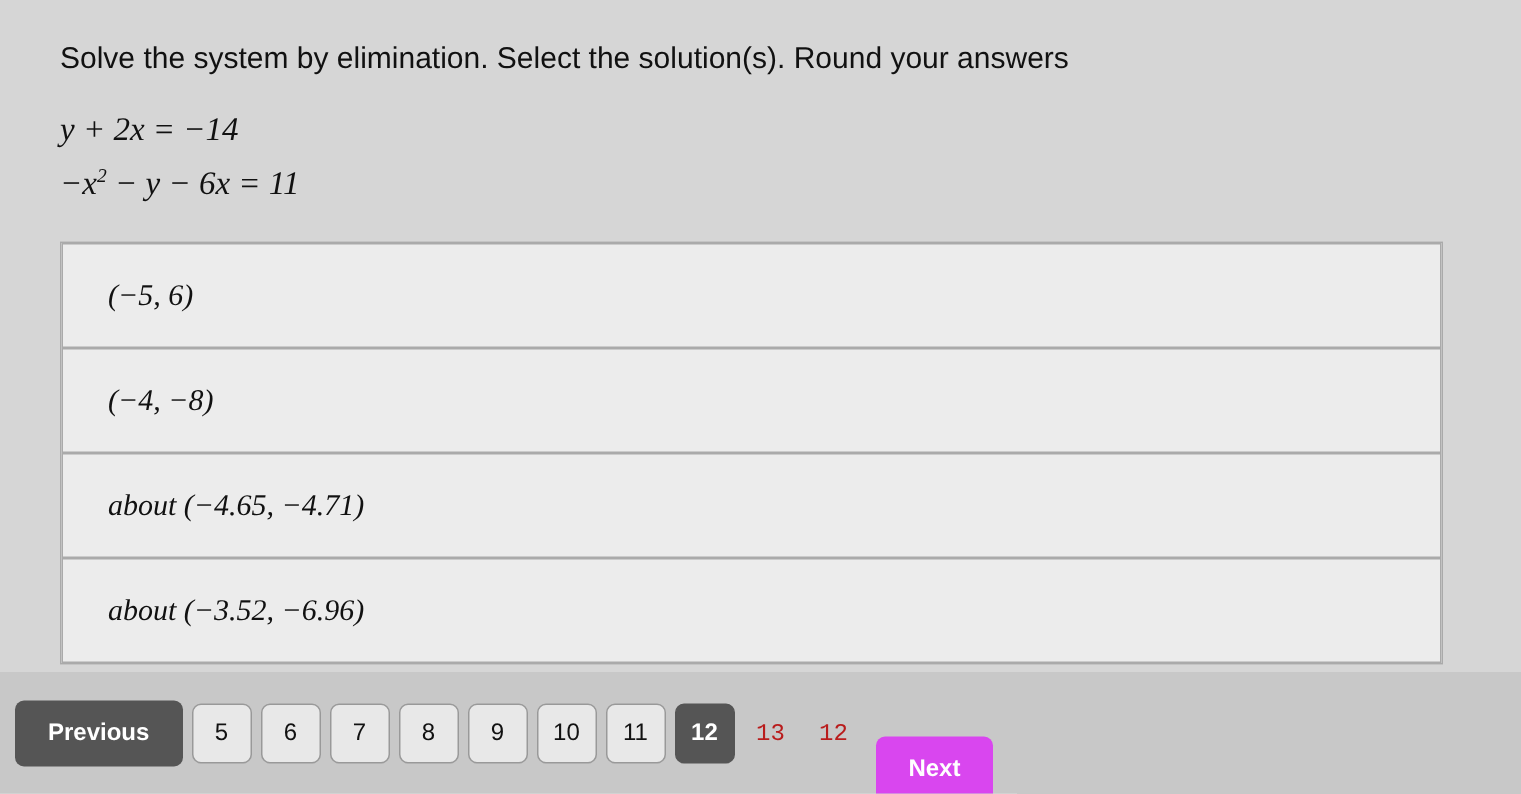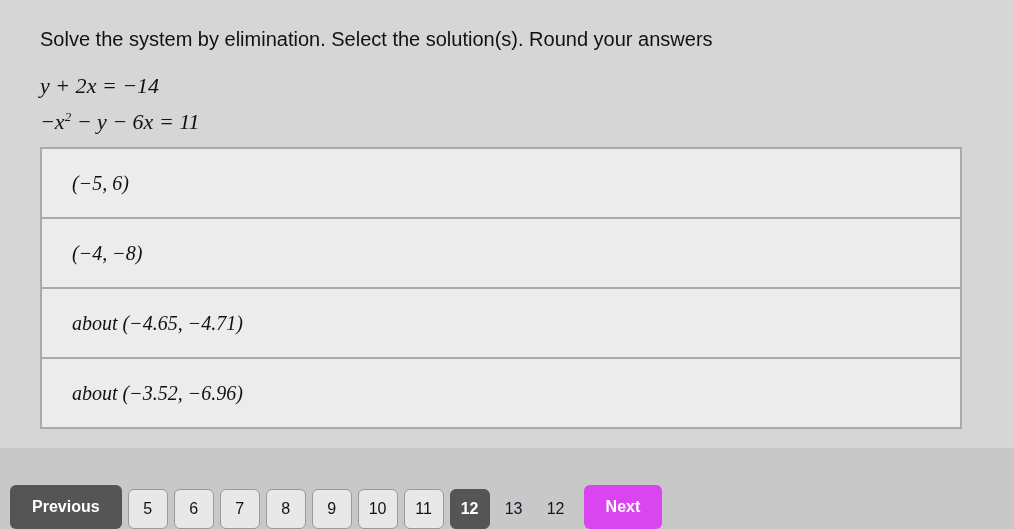--- a/index.html
+++ b/index.html
@@ -27,21 +27,21 @@
 
     .equation {
       font-size: 22px;
       color: #111;
       margin-bottom: 10px;
       font-family: Georgia, serif;
       font-style: italic;
     }
 
     .equation-block {
-      margin-bottom: 12px;
+      margin-bottom: 26px;
     }
 
     .choices-grid {
       display: grid;
       grid-template-columns: 1fr;
       gap: 0;
       border: 1px solid #aaa;
       margin-top: 10px;
       background: #e8e8e8;
     }
@@ -61,21 +61,21 @@
     }
 
     .bottom-nav {
       position: absolute;
       bottom: 0;
       left: 0;
       right: 0;
       height: 81px;
       background: #c8c8c8;
       display: flex;
-      align-items: flex-end;
+      align-items: center;
       padding: 0 10px;
       gap: 6px;
     }
 
     .nav-btn-prev {
       background: #555;
       color: #fff;
       border: none;
       border-radius: 6px;
       padding: 10px 22px;
@@ -105,22 +105,22 @@
       background: #555;
       color: #fff;
       border-color: #555;
       font-weight: bold;
     }
 
     .page-num-plain {
       width: 36px;
       height: 40px;
       font-size: 16px;
-      font-family: Liberation Sans, sans-serif;
-      color: #0f172a;
+      font-family: Liberation Mono, monospace;
+      color: #b91c1c;
       display: flex;
       align-items: center;
       justify-content: center;
       cursor: default;
     }
 
     .nav-btn-next {
       background: #d946ef;
       color: #fff;
       border: none;

